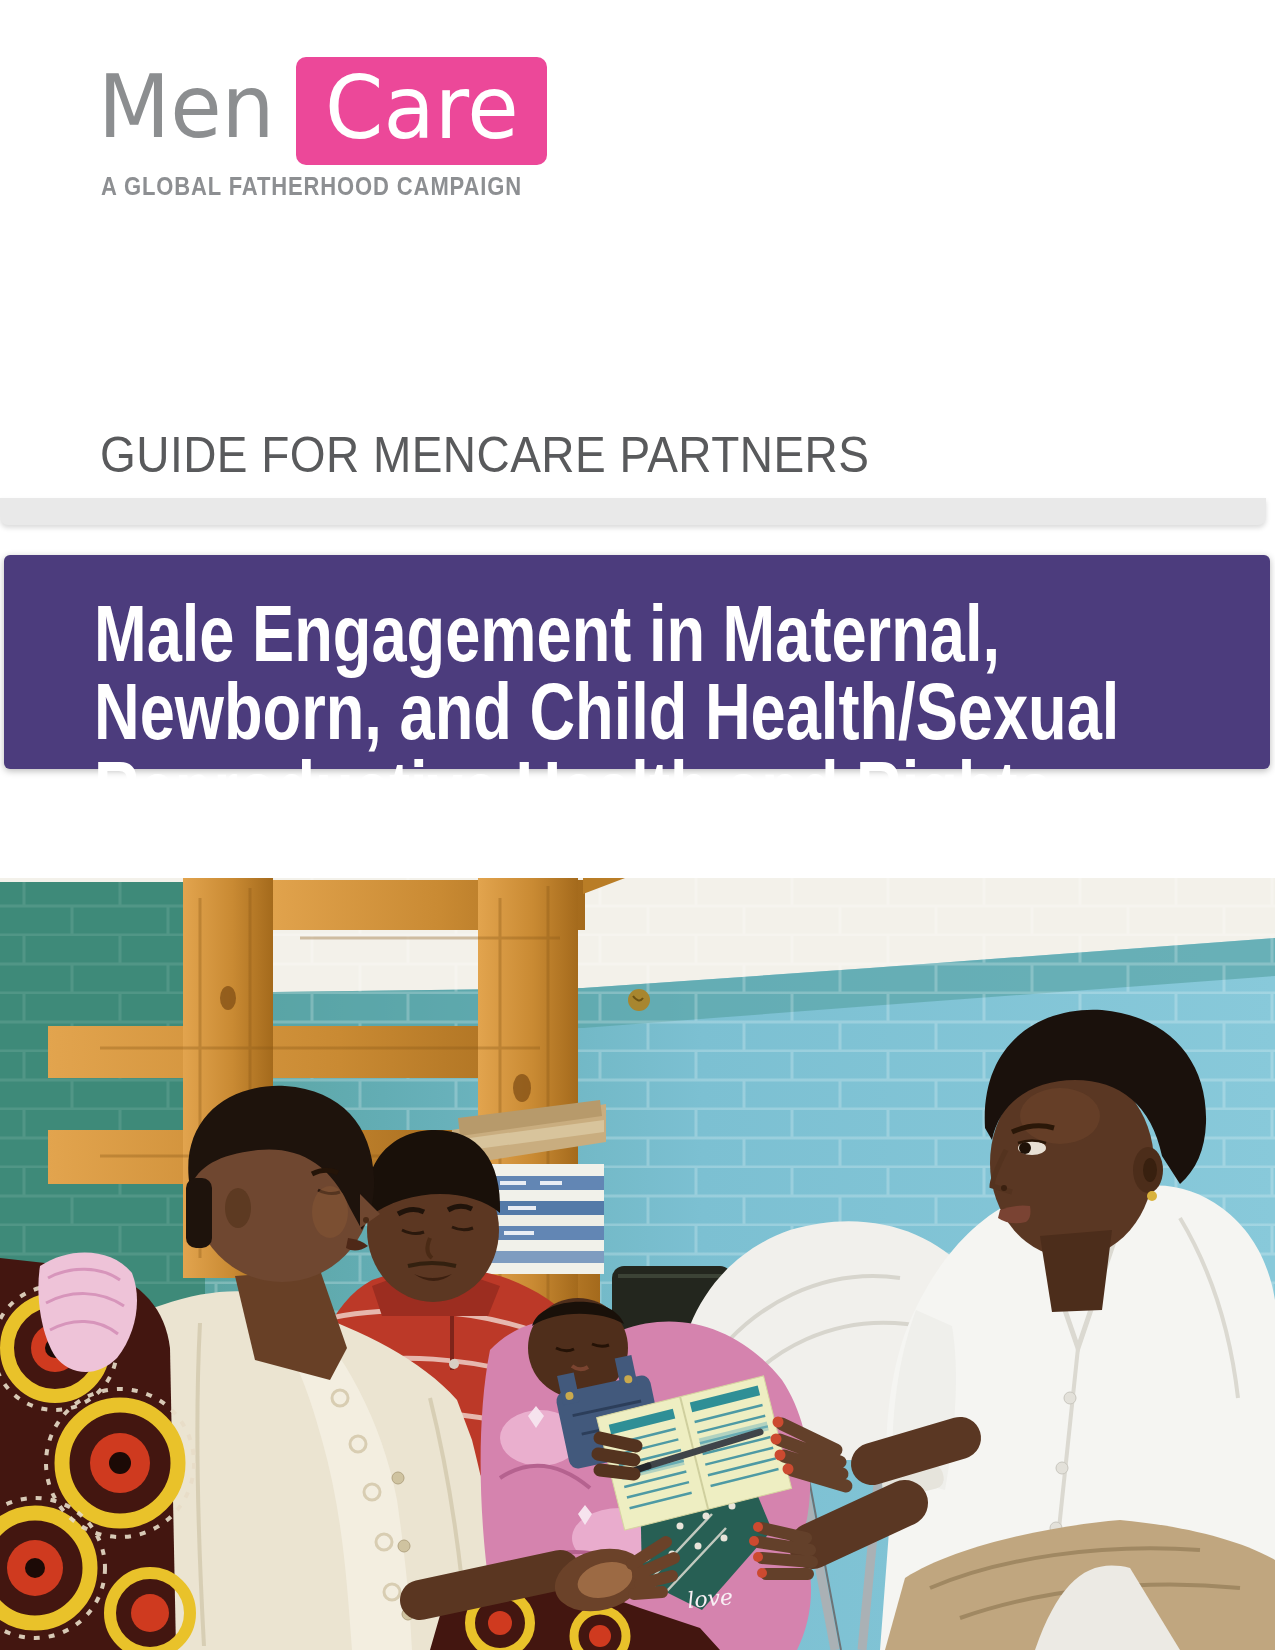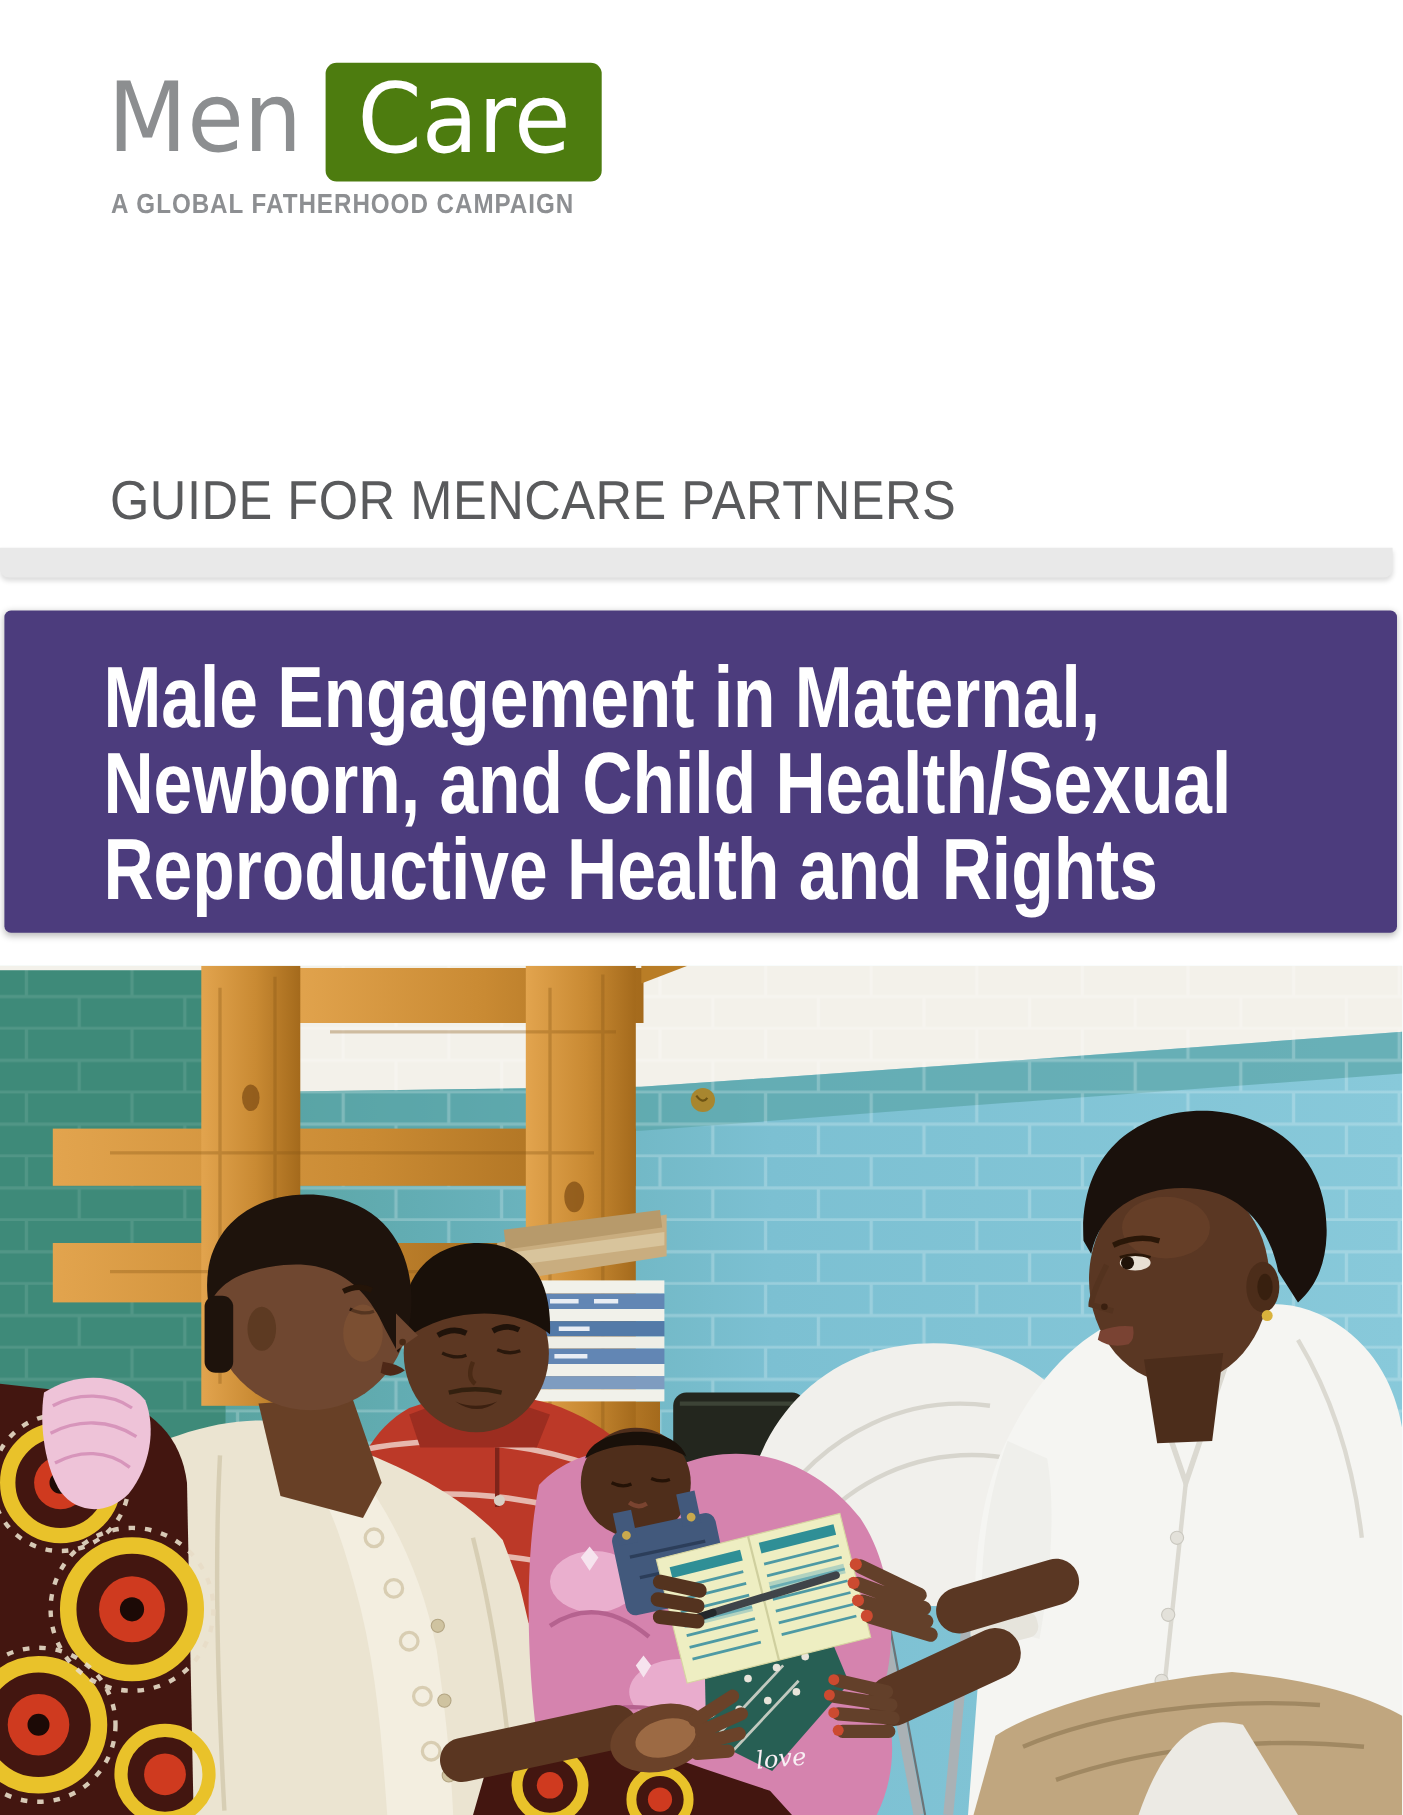--- a/index.html
+++ b/index.html
@@ -10,21 +10,21 @@
   }
   
   .logo-men{
     position:absolute;left:98px;top:63px;
     font-family:"DejaVu Sans",sans-serif;
     font-size:88px;line-height:1;color:#8c8e90;
     transform:scaleX(.95);transform-origin:left top;white-space:nowrap;
   }
   .logo-box{
     position:absolute;left:296px;top:57px;width:251px;height:108px;
-    background:#4d7c0f;border-radius:10px;
+    background:#ec4899;border-radius:10px;
     display:flex;align-items:center;justify-content:center;
   }
   .logo-care{
     font-family:"DejaVu Sans",sans-serif;
     font-size:88px;line-height:1;color:#ffffff;
     transform:scaleX(.95);transform-origin:center;white-space:nowrap;
     padding-bottom:6px;
   }
   .logo-tagline{
     position:absolute;left:101px;top:172px;
@@ -38,21 +38,21 @@
     transform:scaleX(.92);transform-origin:left top;white-space:nowrap;
   }
   
   .divider-band{
     position:absolute;left:0;top:498px;width:1266px;height:27px;
     background:#e9e9e9;border-radius:0 0 8px 8px;
     box-shadow:0 3px 5px rgba(0,0,0,.14);
   }
   
   .title-banner{
-    position:absolute;left:4px;top:555px;width:1266px;height:293px;
+    position:absolute;left:4px;top:555px;width:1266px;height:214px;
     background:#4c3c7d;border-radius:6px;
     box-shadow:0 2px 7px rgba(0,0,0,.28);
     box-sizing:border-box;padding:40px 0 0 90px;
   }
   .title-line{
     display:block;color:#ffffff;font-weight:bold;
     font-size:79px;line-height:78px;white-space:nowrap;
     transform:scaleX(.80);transform-origin:left center;
   }
   

